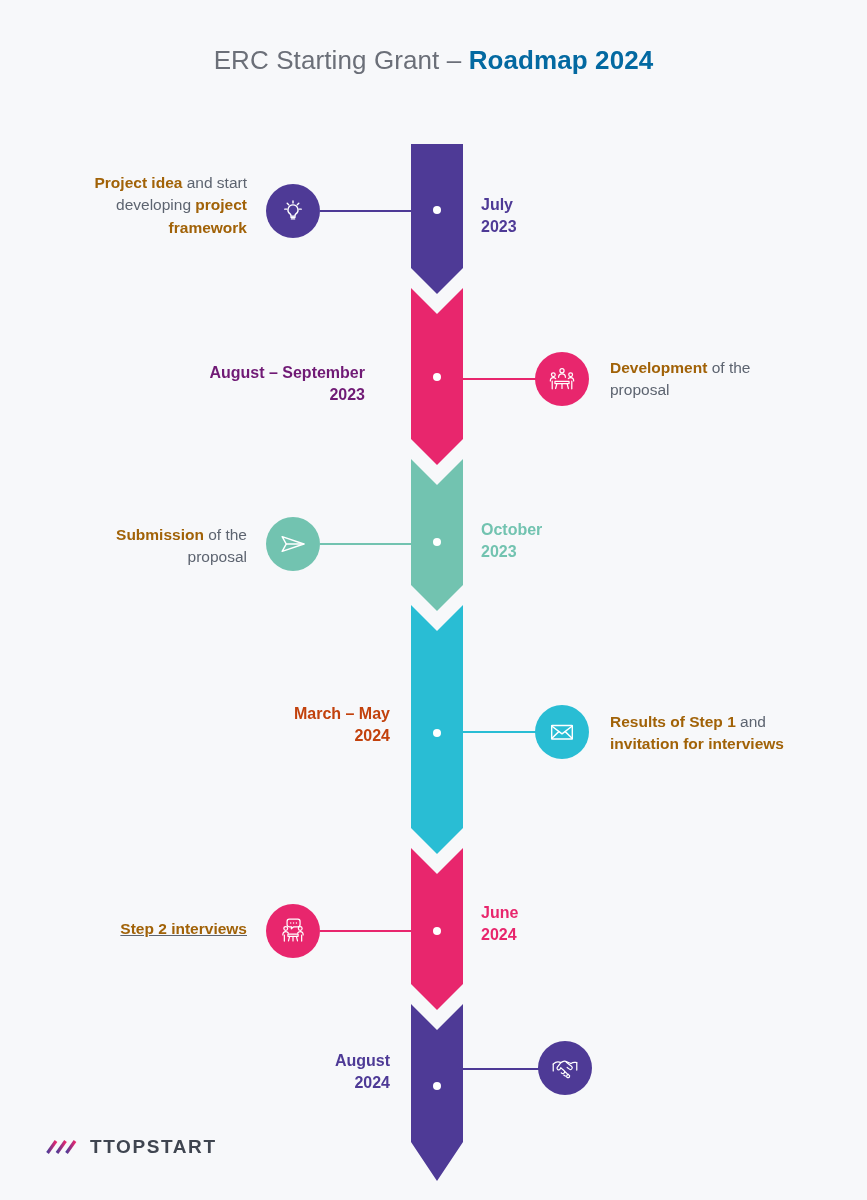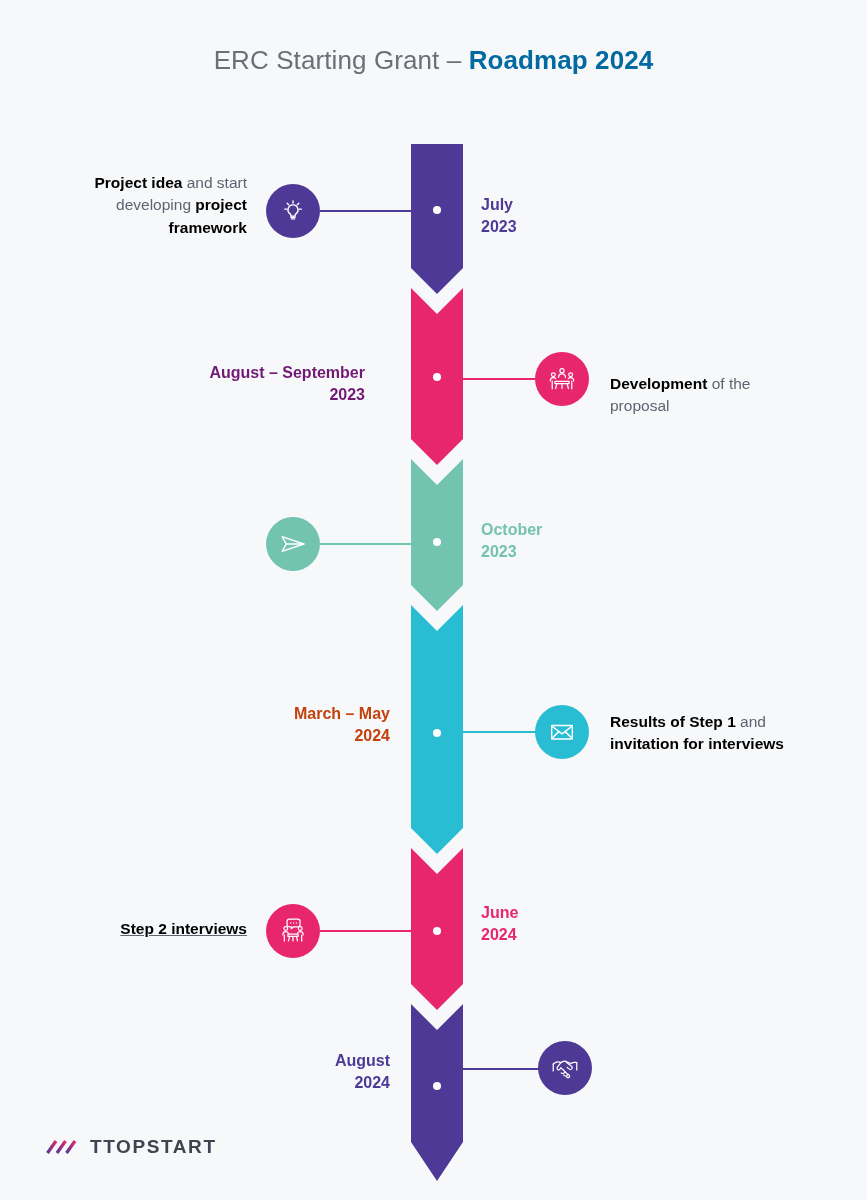--- a/index.html
+++ b/index.html
@@ -96,21 +96,21 @@
   .date-label.right { text-align: left; }
   .date-label.left  { text-align: right; }
 
   
   .desc-label {
     position: absolute;
     font-size: 15.5px;
     line-height: 1.45;
     color: #5d6470;
   }
-  .desc-label b { color: #000000; font-weight: 700; }
+  .desc-label b { color: #a16207; font-weight: 700; }
   .desc-label.right { text-align: left; }
   .desc-label.left  { text-align: right; }
 
   
   .logo {
     position: absolute;
     left: 45px;
     bottom: 42px;
     display: flex;
     align-items: center;
@@ -212,40 +212,43 @@
         <path d="M4.6 19c0-2 1.4-3.4 3.2-3.4 1 0 1.9.4 2.5 1.1"></path>
         <circle cx="26.2" cy="12.4" r="2"></circle>
         <path d="M29.4 19c0-2-1.4-3.4-3.2-3.4-1 0-1.9.4-2.5 1.1"></path>
         <path d="M9.5 19.6h15v2.3h-15z"></path>
         <path d="M11.6 21.9l-1.4 5.2M22.4 21.9l1.4 5.2M17 21.9v5.2"></path>
         <path d="M6.6 19.2v8.2M27.4 19.2v8.2"></path>
       </g>
     </svg>
   </div>
 
-  <div class="desc-label right" style="left:610px; top:373px; width:200px;">
+  <div class="desc-label right" style="left:610px; top:357px; width:200px;">
     <b>Development</b><span> of the proposal</span><b></b>
   </div>
 
   <div class="date-label left" style="right:502px; top:362px; color:#701a75;">
     <div>August – September</div>
     <div>2023</div>
   </div>
 
   <div class="connector" style="left:320px; top:543px; width:100px; background:#72c3b0;"></div>
 
   <div class="icon-circle" style="left:266px; top:517px; background:#72c3b0;">
     <svg width="32" height="32" viewBox="0 0 34 34">
       <g fill="none" stroke="#ffffff" stroke-width="1.6" stroke-linecap="round" stroke-linejoin="round">
         <path d="M5.5 9.2 L28.5 17 L5.5 24.8 L9.8 17 Z"></path>
         <path d="M9.8 17 L28.5 17"></path>
       </g>
     </svg>
   </div>
 
+  <div class="desc-label left" style="right:620px; top:524px; width:190px;">
+    <b>Submission</b><span> of the proposal</span><b></b>
+  </div>
 
   <div class="date-label right" style="left:481px; top:519px; color:#72c3b0;">
     <div>October</div>
     <div>2023</div>
   </div>
 
   <div class="connector" style="left:455px; top:731px; width:100px; background:#29bdd4;"></div>
 
   <div class="icon-circle" style="left:535px; top:705px; background:#29bdd4;">
     <svg width="30" height="30" viewBox="0 0 32 32">

